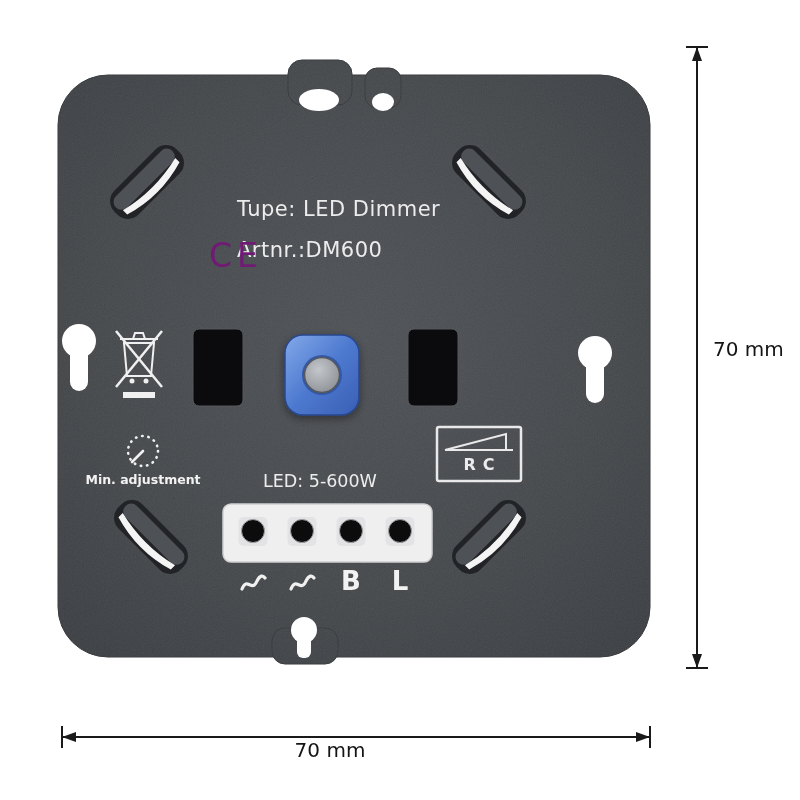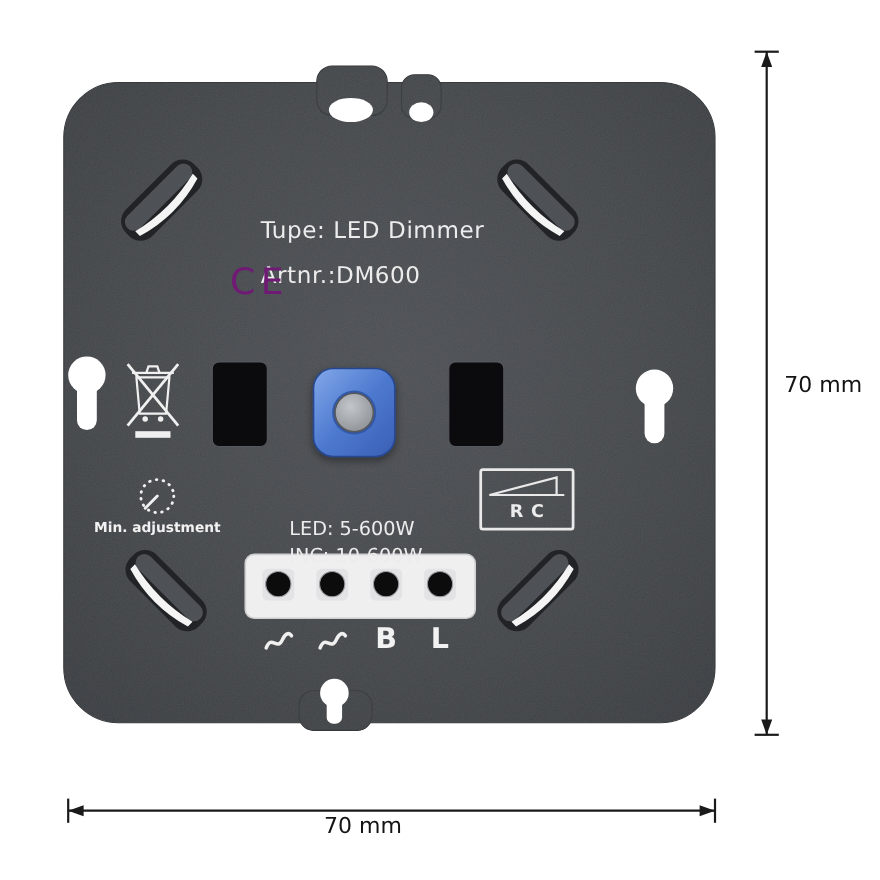--- a/index.html
+++ b/index.html
@@ -157,21 +157,20 @@
       <polygon points="650,737 636,732 636,742" fill="#1a1a1a" stroke="none"></polygon>
     </g>
   </svg>
 
   <div class="plate-text t-type">Tupe: LED Dimmer</div>
   <div class="plate-text t-artnr">Artnr.:DM600</div>
   <div class="plate-text t-ce">CE</div>
 
   <div class="plate-text t-ratings">
     <div>LED: 5-600W</div>
-    <div>INC: 10-600W</div>
   </div>
 
   <div class="t-minadj abs">Min. adjustment</div>
   <div class="t-rc abs">RC</div>
 
   <div class="t-term t-term-b">B</div>
   <div class="t-term t-term-l">L</div>
 
   <div class="t-dim t-dim-h">70 mm</div>
   <div class="t-dim t-dim-w">70 mm</div>

